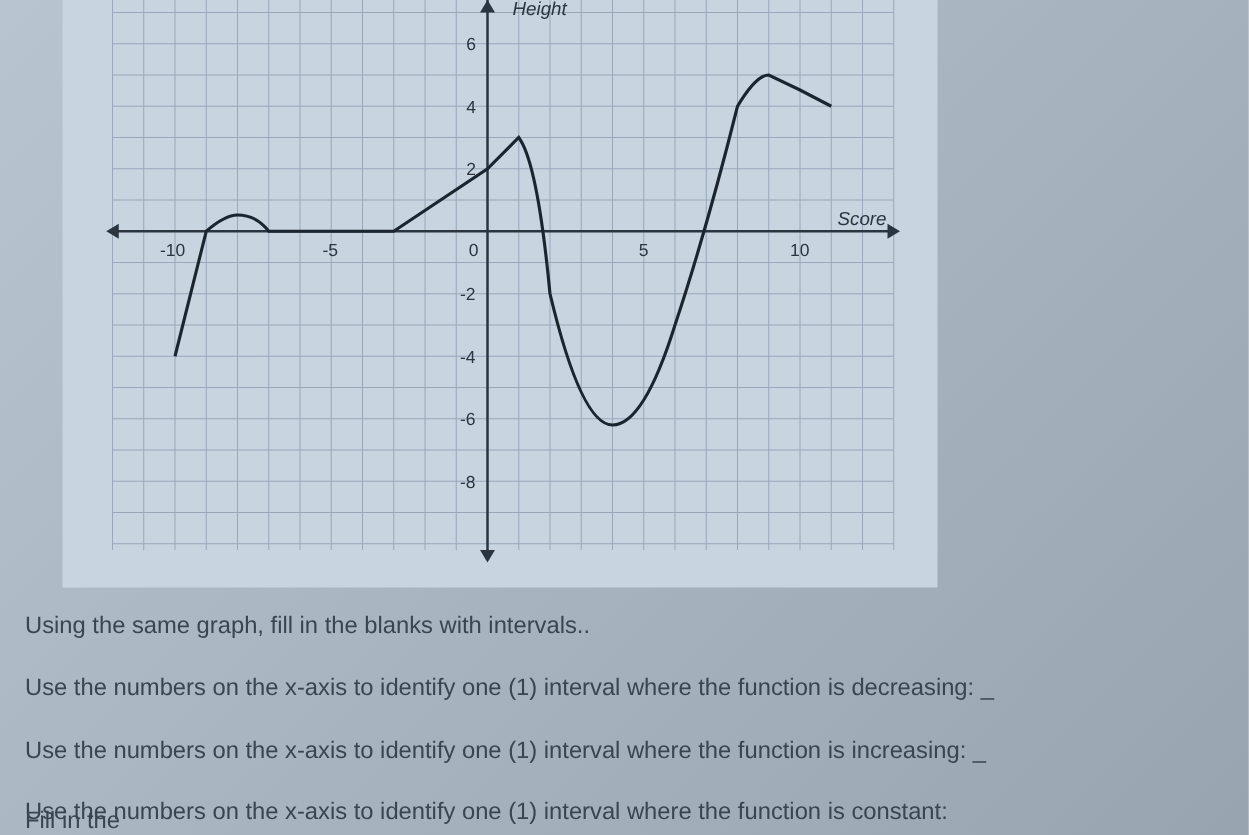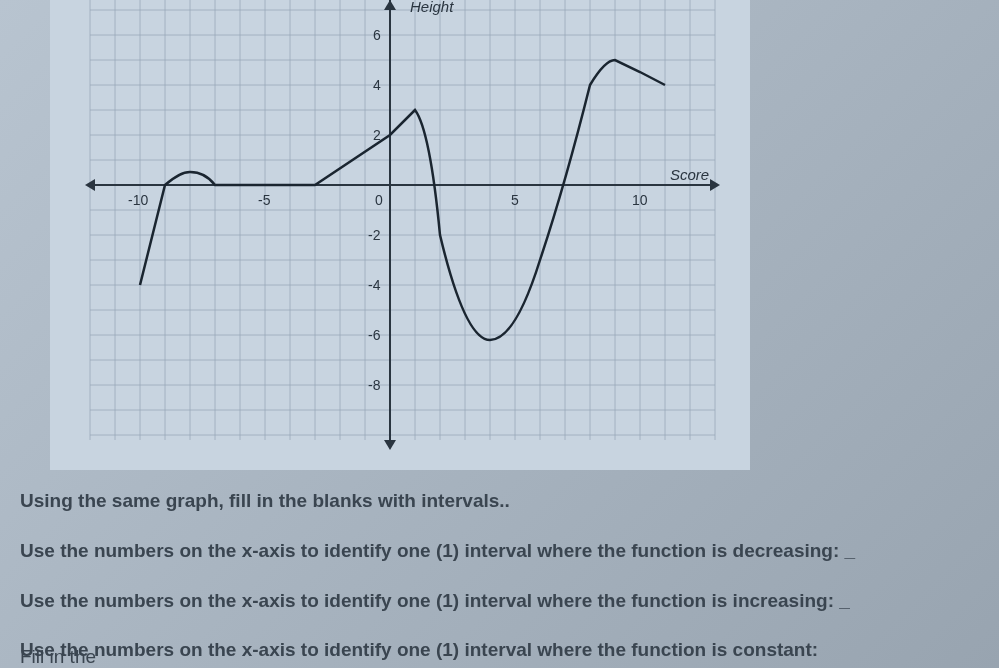--- a/index.html
+++ b/index.html
@@ -23,21 +23,20 @@
       height: 100%;
     }
     .text-section {
       padding: 10px 20px;
       font-size: 19px;
       color: #3a4550;
       line-height: 2.2;
     }
     .text-line {
       margin-bottom: 8px;
-      font-weight: bold;
     }
     .cutoff {
       position: absolute;
       bottom: 0;
       left: 20px;
       font-size: 19px;
       color: #3a4550;
       margin-top: 20px;
     }
   </style>

